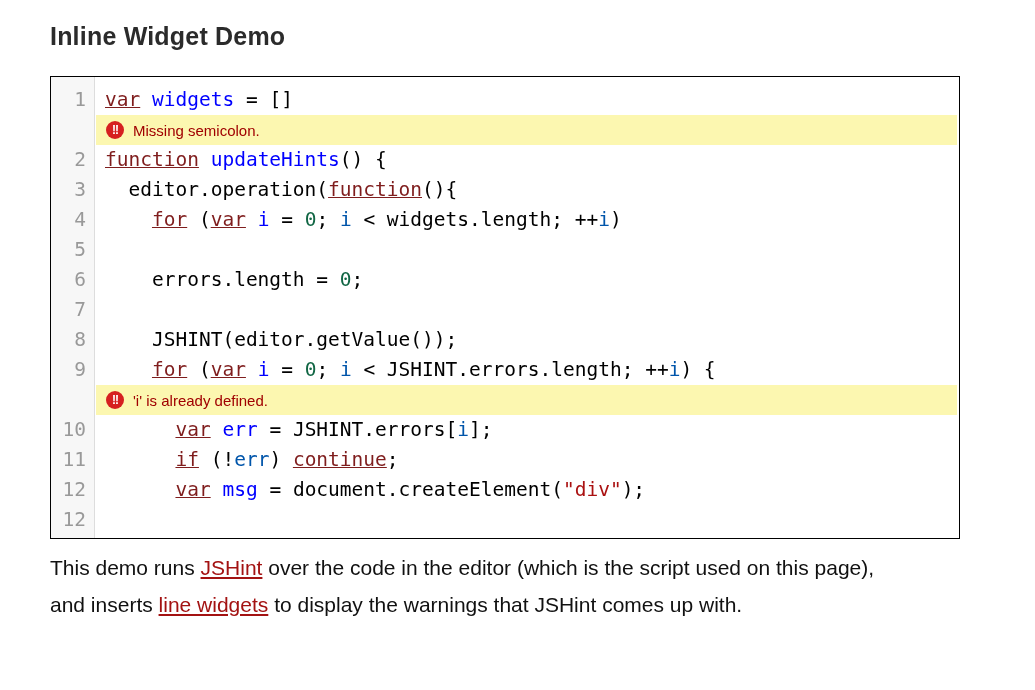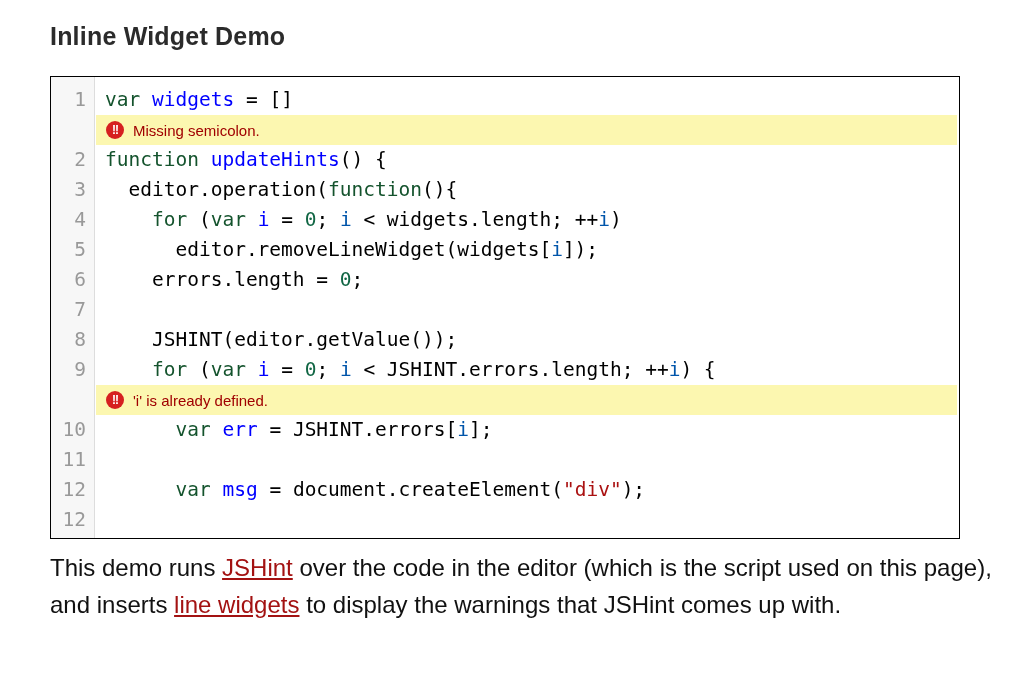--- a/index.html
+++ b/index.html
@@ -35,21 +35,21 @@
     font-family: "DejaVu Sans Mono", monospace;
     font-size: 19.5px;
   }
   .line-row { display: flex; height: 30px; line-height: 30px; }
   .gutter-cell {
     flex: 0 0 44px; width: 44px;
     text-align: right; padding-right: 9px;
     color: #999;
   }
   .code-cell { padding-left: 10px; white-space: pre; color: #000; }
-  .tk-kw  { color: #14532d; }
+  .tk-kw  { color: #7f1d1d; text-decoration: underline; }
   .tk-def { color: #0000ff; }
   .tk-v2  { color: #0055aa; }
   .tk-num { color: #116644; }
   .tk-str { color: #aa1111; }
   .tk-pl  { color: #000; }
   .widget-row {
     height: 30px; margin-left: 45px; margin-right: 2px;
     background: #fcf7b0;
     display: flex; align-items: center;
     padding-left: 10px;
@@ -63,21 +63,21 @@
     background: #d62020; color: #fff;
     font-weight: bold; font-size: 12px;
     text-align: center; letter-spacing: -1px;
     margin-right: 9px;
     flex: 0 0 18px;
   }
   .wtext { white-space: pre; }
   .desc {
     margin: 10px 0 0 0;
     max-width: 945px;
-    font-size: 24px; line-height: 37px;
+    font-size: 21px; line-height: 37px;
     color: #111;
   }
   .desc a { color: #a31212; text-decoration: underline; cursor: pointer; }
 </style>
 </head>
 <body>
 
 <div class="page">
   <h1 class="title">Inline Widget Demo</h1>
 
@@ -99,21 +99,20 @@
         <div class="line-row">
           <div class="gutter-cell">3</div>
           <div class="code-cell"><span class="tk-pl">  editor.operation(</span><span class="tk-kw">function</span><span class="tk-pl">(){</span></div>
         </div>
         <div class="line-row">
           <div class="gutter-cell">4</div>
           <div class="code-cell"><span class="tk-pl">    </span><span class="tk-kw">for</span><span class="tk-pl"> (</span><span class="tk-kw">var</span><span class="tk-pl"> </span><span class="tk-def">i</span><span class="tk-pl"> = </span><span class="tk-num">0</span><span class="tk-pl">; </span><span class="tk-v2">i</span><span class="tk-pl"> &lt; widgets.length; ++</span><span class="tk-v2">i</span><span class="tk-pl">)</span></div>
         </div>
         <div class="line-row">
           <div class="gutter-cell">5</div>
-          <div class="code-cell"><span class="tk-pl">      editor.removeLineWidget(widgets[</span><span class="tk-v2">i</span><span class="tk-pl">]);</span></div>
         </div>
         <div class="line-row">
           <div class="gutter-cell">6</div>
           <div class="code-cell"><span class="tk-pl">    errors.length = </span><span class="tk-num">0</span><span class="tk-pl">;</span></div>
         </div>
         <div class="line-row">
           <div class="gutter-cell">7</div>
           <div class="code-cell"></div>
         </div>
         <div class="line-row">
@@ -127,20 +126,21 @@
         <div class="widget-row">
           <span class="werr">!!</span>
           <span class="wtext">'i' is already defined.</span>
         </div>
         <div class="line-row">
           <div class="gutter-cell">10</div>
           <div class="code-cell"><span class="tk-pl">      </span><span class="tk-kw">var</span><span class="tk-pl"> </span><span class="tk-def">err</span><span class="tk-pl"> = JSHINT.errors[</span><span class="tk-v2">i</span><span class="tk-pl">];</span></div>
         </div>
         <div class="line-row">
           <div class="gutter-cell">11</div>
+          <div class="code-cell"><span class="tk-pl">      </span><span class="tk-kw">if</span><span class="tk-pl"> (!</span><span class="tk-v2">err</span><span class="tk-pl">) </span><span class="tk-kw">continue</span><span class="tk-pl">;</span></div>
         </div>
         <div class="line-row">
           <div class="gutter-cell">12</div>
           <div class="code-cell"><span class="tk-pl">      </span><span class="tk-kw">var</span><span class="tk-pl"> </span><span class="tk-def">msg</span><span class="tk-pl"> = document.createElement(</span><span class="tk-str">"div"</span><span class="tk-pl">);</span></div>
         </div>
         <div class="line-row">
           <div class="gutter-cell">12</div>
         </div>
       </div>
   </div>

